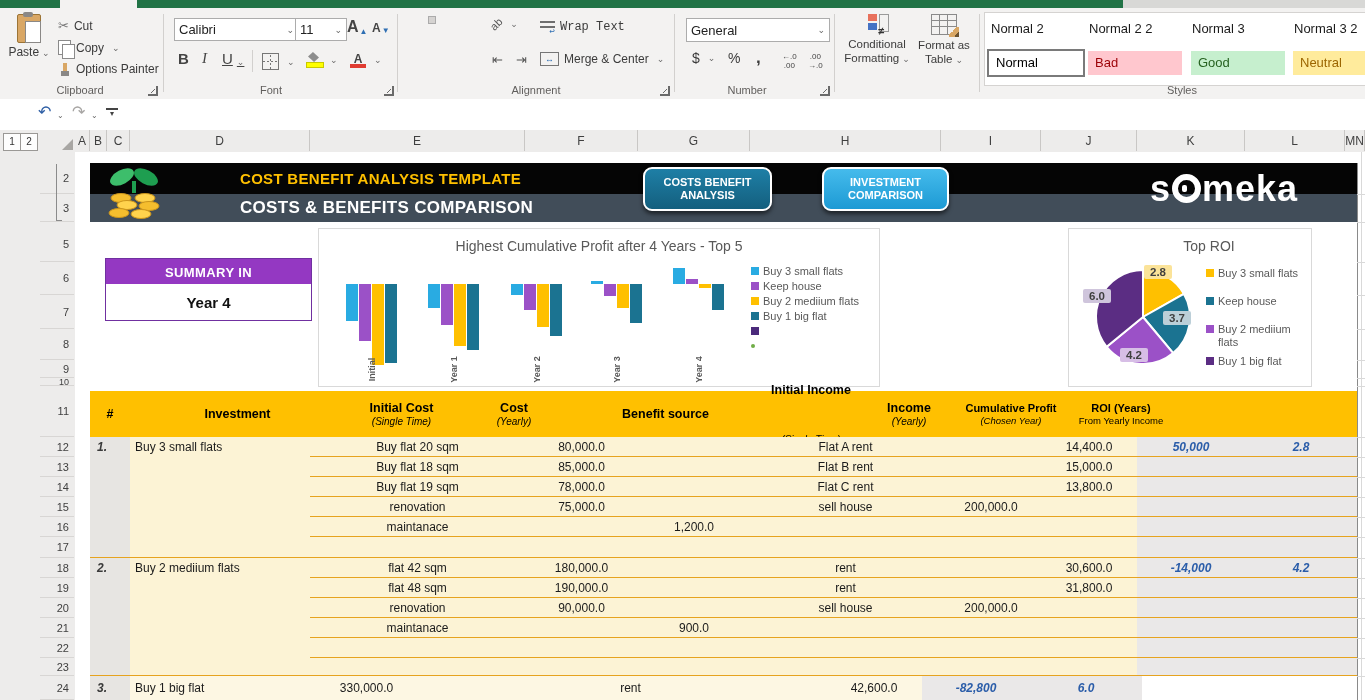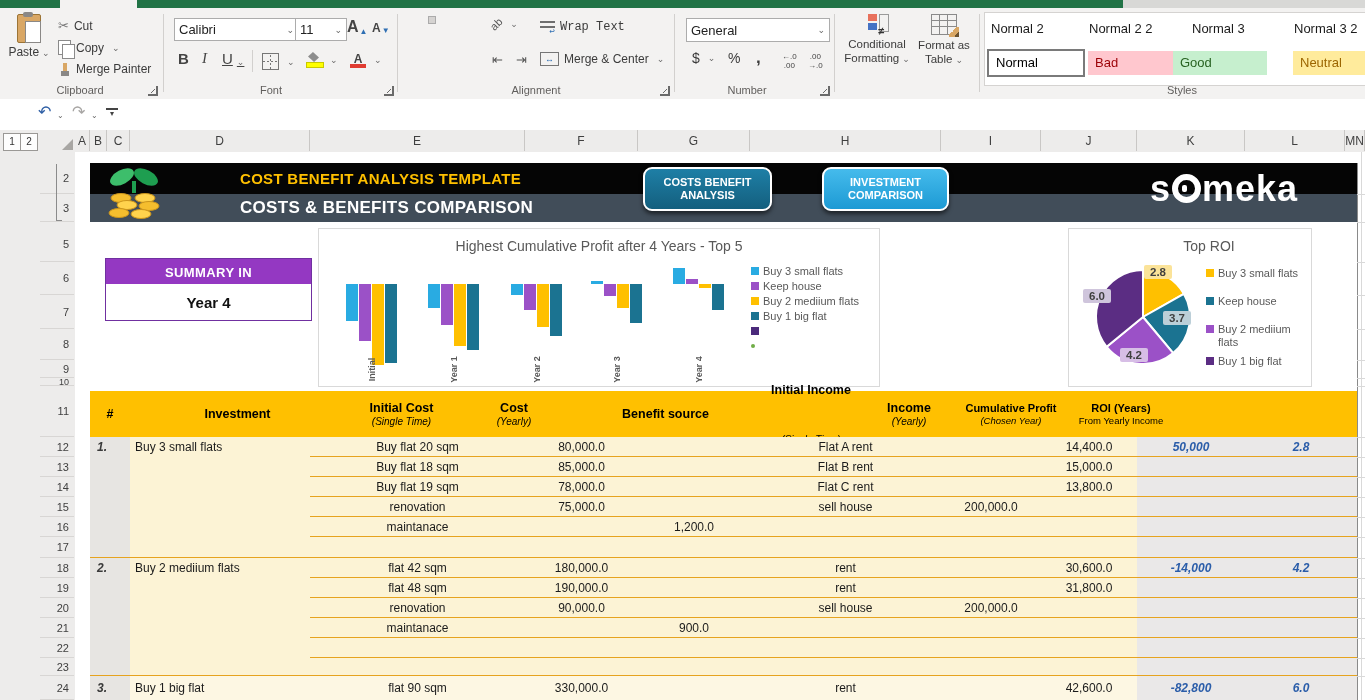--- a/index.html
+++ b/index.html
@@ -164,21 +164,21 @@
     <div class="rbtn" style="left:58px;top:10px;">
       <span class="scissors"></span>
       <span>Cut</span>
     </div>
     <div class="rbtn dd" style="left:58px;top:32px;">
       <span class="copy-icon"></span>
       <span>Copy</span>
     </div>
     <div class="rbtn" style="left:58px;top:54px;">
       <span class="fp-icon"></span>
-      <span>Merge Painter</span>
+      <span>Options Painter</span>
     </div>
     <div class="glabel" style="left:20px;width:120px;">Clipboard</div>
     <div class="launcher" style="left:148px;top:78px;"></div>
     <div class="gsep" style="left:163px;"></div>
 
     <div class="combo" style="left:174px;top:10px;width:115px;height:21px;">
       <span>Calibri</span>
         <span class="car">⌄</span>
     </div>
     <div class="combo" style="left:295px;top:10px;width:42px;height:21px;">
@@ -279,21 +279,21 @@
     </div>
     <div class="gsep" style="left:979px;"></div>
 
     <div id="styles-box">
       <div class="stylecell" style="left:6px;top:8px;">Normal 2</div>
       <div class="stylecell" style="left:104px;top:8px;">Normal 2 2</div>
       <div class="stylecell" style="left:207px;top:8px;">Normal 3</div>
       <div class="stylecell" style="left:309px;top:8px;">Normal 3 2</div>
       <div class="chip sel" style="left:4px;top:38px;">Normal</div>
       <div class="chip" style="left:103px;top:38px;background:#FFC7CE;color:#9C0006;">Bad</div>
-      <div class="chip" style="left:188px;top:38px;background:#C6EFCE;color:#276221;">Good</div>
+      <div class="chip" style="left:206px;top:38px;background:#C6EFCE;color:#276221;">Good</div>
       <div class="chip" style="left:308px;top:38px;background:#FFEB9C;color:#9C6500;">Neutral</div>
     </div>
     <div class="glabel" style="left:1122px;width:120px;">Styles</div>
   </div>
 
   <div class="abs" id="qat">
     <span class="abs floppy" style="left:11px;top:8px;"></span>
     <span class="abs undo" style="left:38px;top:5px;">↶</span>
     <span class="abs qdd" style="left:57px;top:12px;">⌄</span>
     <span class="abs redo" style="left:72px;top:5px;">↷</span>
@@ -657,21 +657,20 @@
           <div class="td" style="width: 191px; background: rgb(252, 243, 213);"></div>
           <div class="td" style="width: 100px; background: rgb(252, 243, 213);"></div>
           <div class="td" style="width: 96px; background: rgb(252, 243, 213);"></div>
           <div class="td" style="width: 108px; background: rgb(234, 232, 232);"></div>
           <div class="td" style="width: 112px; background: rgb(234, 232, 232);"></div>
         </div>
         <div class="rowline" style="left: 0px; top: 238px; width: 1267px;"></div>
         <div class="tr" style="top: 239px; height: 24px;">
           <div class="td num" style="width: 40px; background: rgb(231, 229, 226);">3.</div>
           <div class="td left" style="width: 180px; background: rgb(253, 247, 227);">Buy 1 big flat</div>
-          <div class="td" style="width: 215px; background: rgb(253, 247, 227);">flat 90 sqm</div>
           <div class="td" style="width: 113px; background: rgb(253, 247, 227);">330,000.0</div>
           <div class="td" style="width: 112px; background: rgb(253, 247, 227);"></div>
           <div class="td" style="width: 191px; background: rgb(253, 247, 227);">rent</div>
           <div class="td" style="width: 100px; background: rgb(253, 247, 227);"></div>
           <div class="td" style="width: 96px; background: rgb(253, 247, 227);">42,600.0</div>
           <div class="td blue" style="width: 108px; background: rgb(234, 232, 232);">-82,800</div>
           <div class="td blue" style="width: 112px; background: rgb(234, 232, 232);">6.0</div>
         </div>
       </div>
     <div class="abs" id="tpl-right-border"></div>

